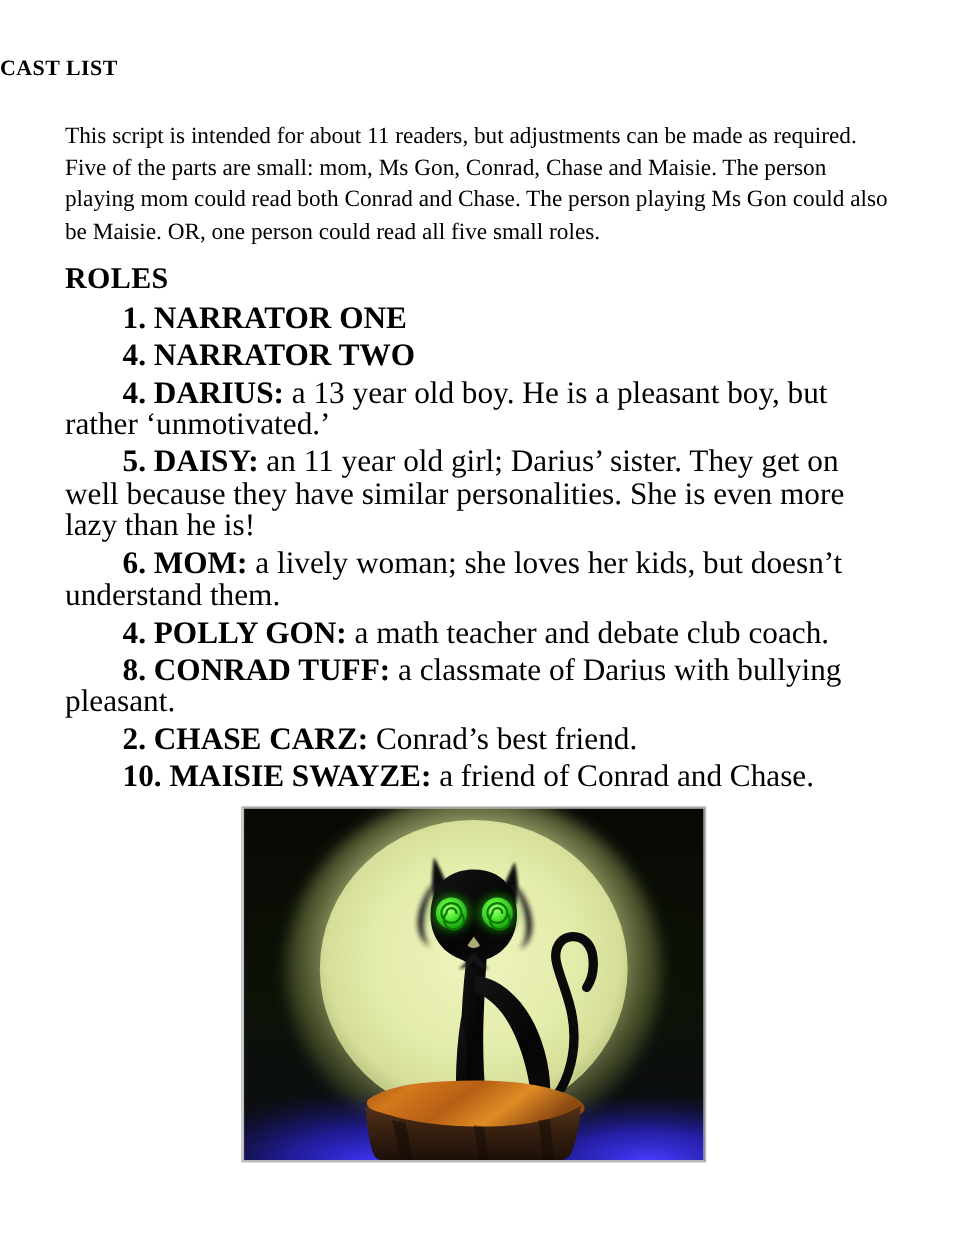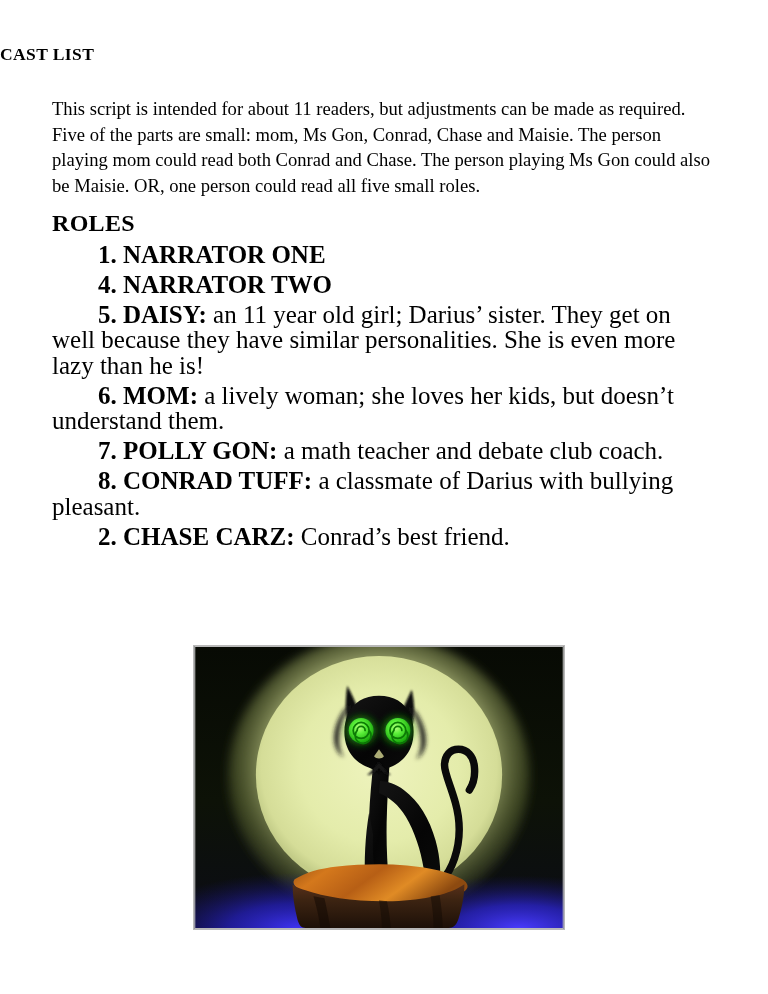--- a/index.html
+++ b/index.html
@@ -96,33 +96,39 @@
   <div class="roles-heading">ROLES</div>
 
   <div class="roles-list">
     <p class="role-item">
       <span class="role-name">1. NARRATOR ONE</span><span class="role-desc"></span>
     </p>
     <p class="role-item">
       <span class="role-name">4. NARRATOR TWO</span><span class="role-desc"></span>
     </p>
     <p class="role-item">
+      <span class="role-name">4. DARIUS:</span><span class="role-desc"> a 13 year old boy. He is a pleasant boy, but rather ‘unmotivated.’</span>
+    </p>
+    <p class="role-item">
       <span class="role-name">5. DAISY:</span><span class="role-desc"> an 11 year old girl; Darius’ sister. They get on well because they have similar personalities. She is even more lazy than he is!</span>
     </p>
     <p class="role-item">
       <span class="role-name">6. MOM:</span><span class="role-desc"> a lively woman; she loves her kids, but doesn’t understand them.</span>
     </p>
     <p class="role-item">
-      <span class="role-name">7. POLLY GON:</span><span class="role-desc"> a math teacher and debate club coach.</span>
+      <span class="role-name">4. POLLY GON:</span><span class="role-desc"> a math teacher and debate club coach.</span>
     </p>
     <p class="role-item">
       <span class="role-name">8. CONRAD TUFF:</span><span class="role-desc"> a classmate of Darius with bullying pleasant.</span>
     </p>
     <p class="role-item">
       <span class="role-name">2.  CHASE CARZ:</span><span class="role-desc"> Conrad’s best friend.</span>
+    </p>
+    <p class="role-item">
+      <span class="role-name">10. MAISIE SWAYZE:</span><span class="role-desc"> a friend of Conrad and Chase.</span>
     </p>
   </div>
 
   <div class="figure-wrap">
     <svg viewBox="0 0 372 285" xmlns="http://www.w3.org/2000/svg">
       <defs>
         <radialGradient id="moonGrad" cx="50%" cy="46%" r="52%">
           <stop offset="0%" stop-color="#eef3bd"></stop>
           <stop offset="62%" stop-color="#e4ecab"></stop>
           <stop offset="92%" stop-color="#d5dd98"></stop>

